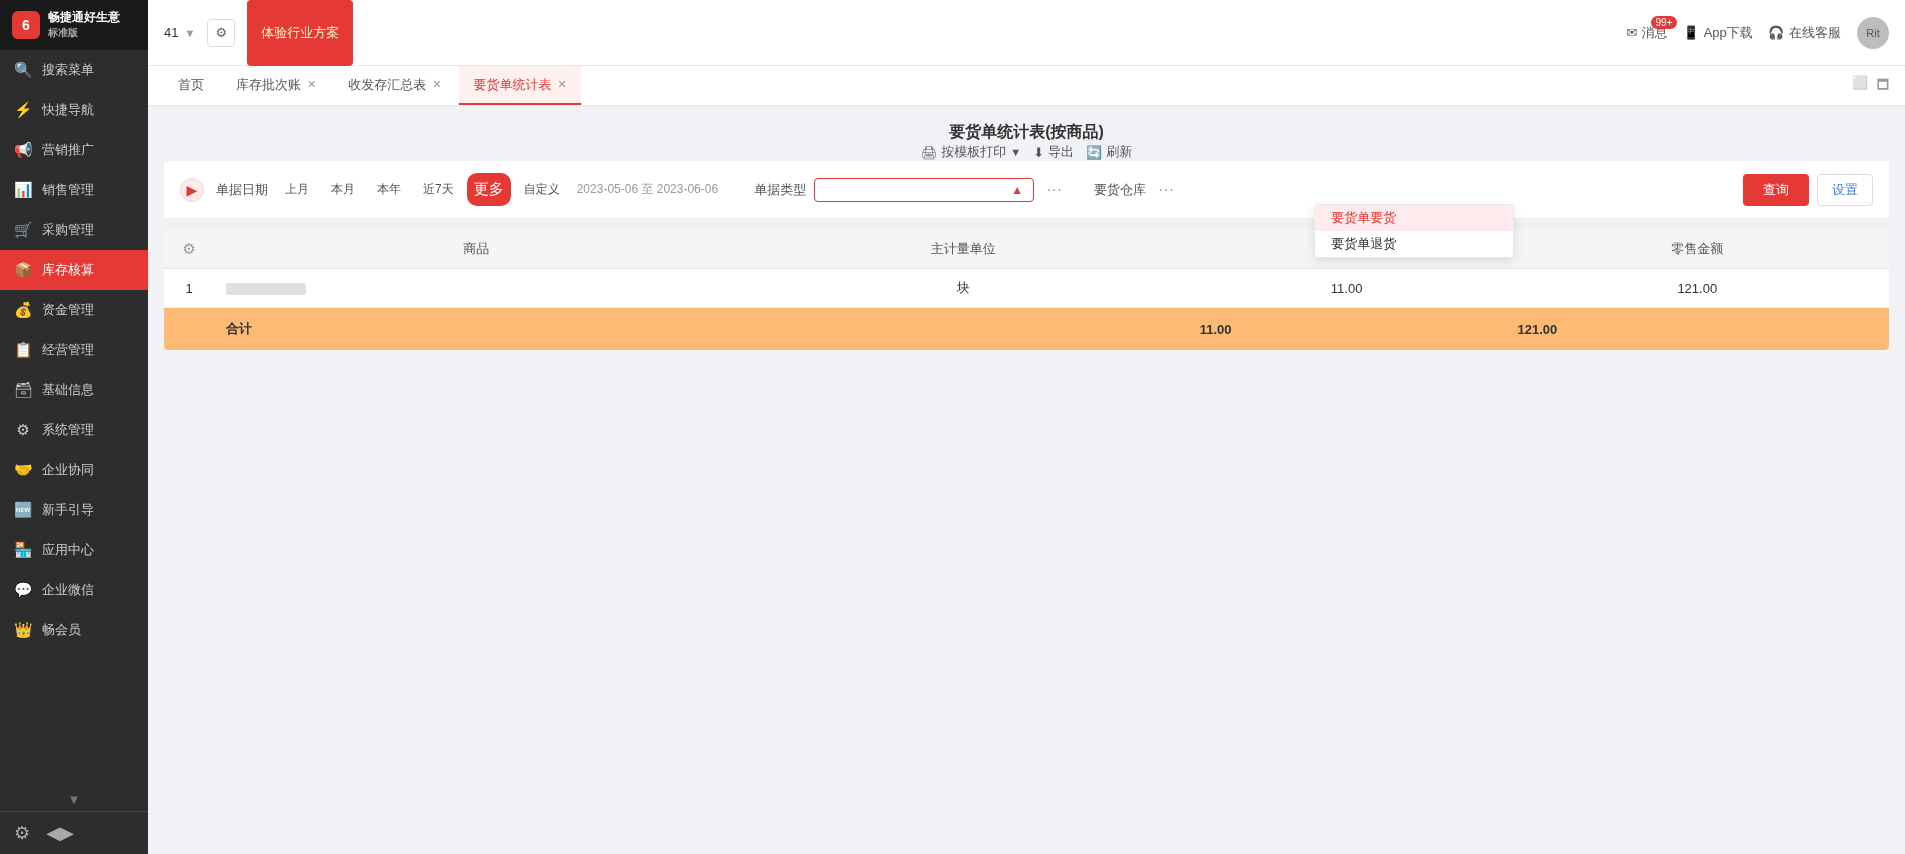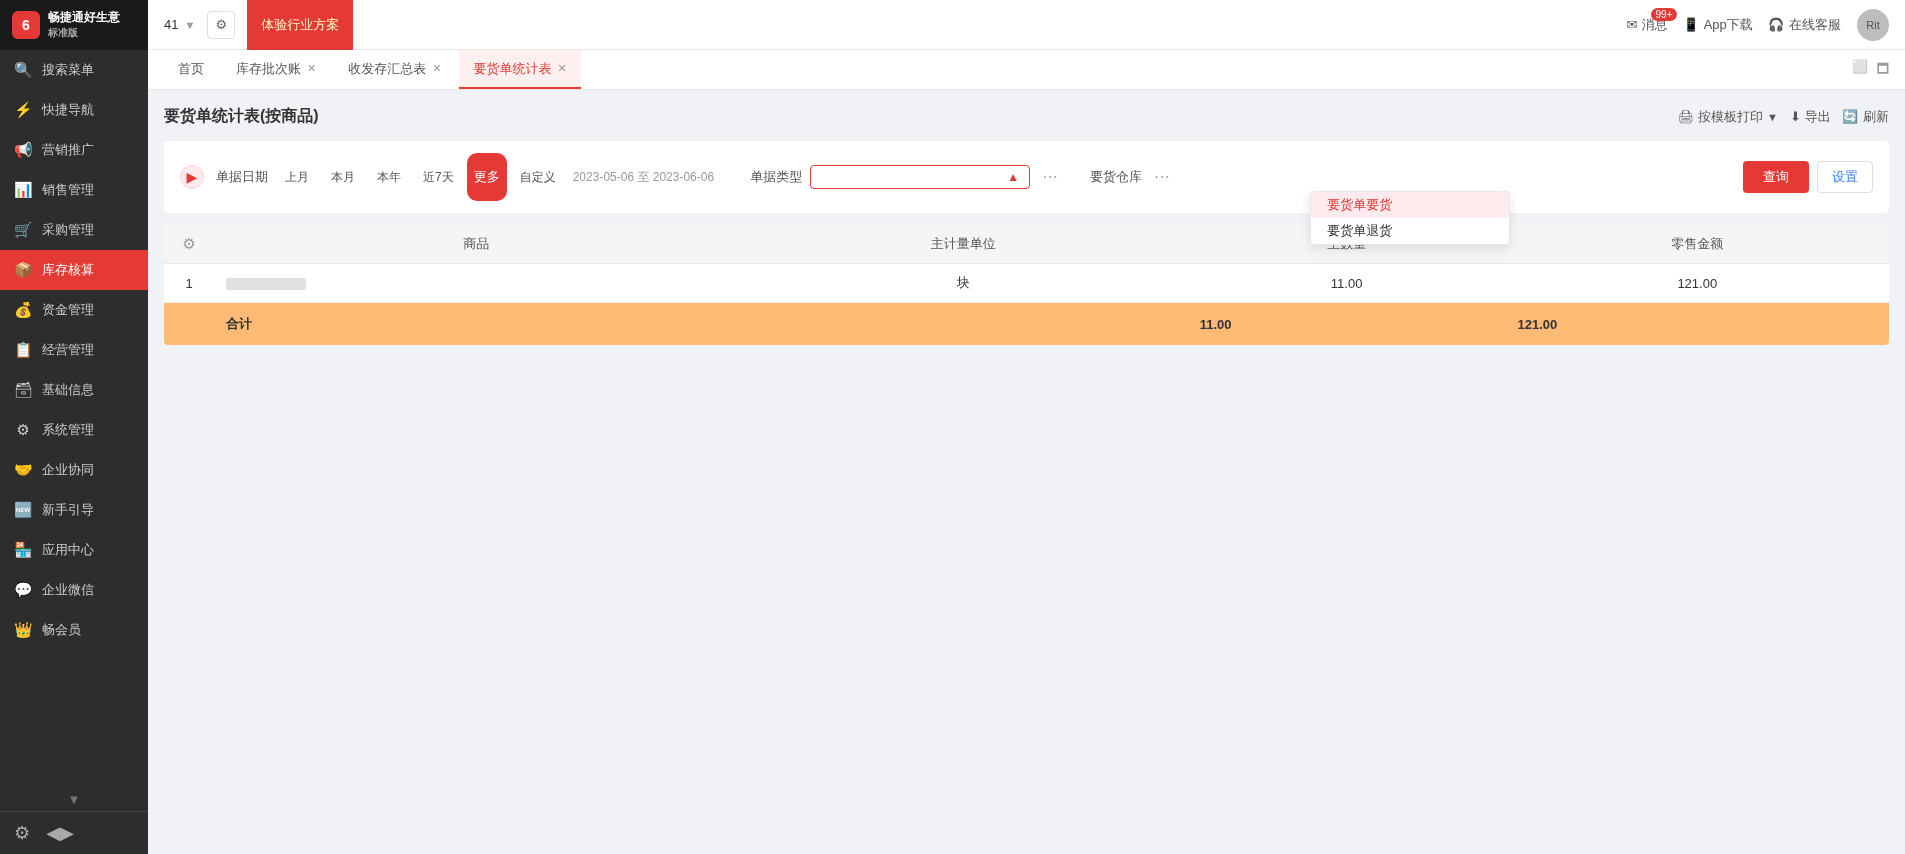--- a/index.html
+++ b/index.html
@@ -69,21 +69,21 @@
       padding: 4px;
       color: #777;
       cursor: pointer;
     }
 
     
     .main { flex: 1; display: flex; flex-direction: column; overflow: hidden; }
 
     
     .header {
-      height: 50px;
+      height: 66px;
       background: #fff;
       display: flex;
       align-items: center;
       padding: 0 16px;
       gap: 12px;
       border-bottom: 1px solid #e8e8e8;
       justify-content: space-between;
     }
     .header-left { display: flex; align-items: center; gap: 12px; }
     .header-store {
@@ -172,21 +172,22 @@
     .tabs-end { margin-left: auto; display: flex; gap: 8px; color: #999; }
 
     
     .content { flex: 1; overflow: auto; padding: 16px; background: #f0f2f5; }
 
     
     .page-header {
       display: flex;
       align-items: center;
       justify-content: space-between;
-      margin-bottom: 14px;
+      margin-bottom: 0;
+      flex-direction: column;
     }
     .page-title { font-size: 16px; font-weight: bold; color: #333; }
     .page-actions { display: flex; align-items: center; gap: 12px; }
     .page-action-btn {
       display: flex;
       align-items: center;
       gap: 4px;
       font-size: 13px;
       color: #555;
       cursor: pointer;
@@ -225,22 +226,22 @@
       border-radius: 4px;
       font-size: 12px;
       color: #555;
       cursor: pointer;
       border: 1px solid transparent;
     }
     .date-btn.hot {
       background: #e53935;
       color: white;
       border-radius: 10px;
-      padding: 14px 6px;
-      font-size: 13px;
+      padding: 6px 6px;
+      font-size: 15px;
     }
     .date-range { font-size: 12px; color: #999; }
     .filter-select {
       display: flex;
       align-items: center;
       border: 1px solid #e53935;
       border-radius: 4px;
       padding: 4px 10px;
       min-width: 220px;
       position: relative;

